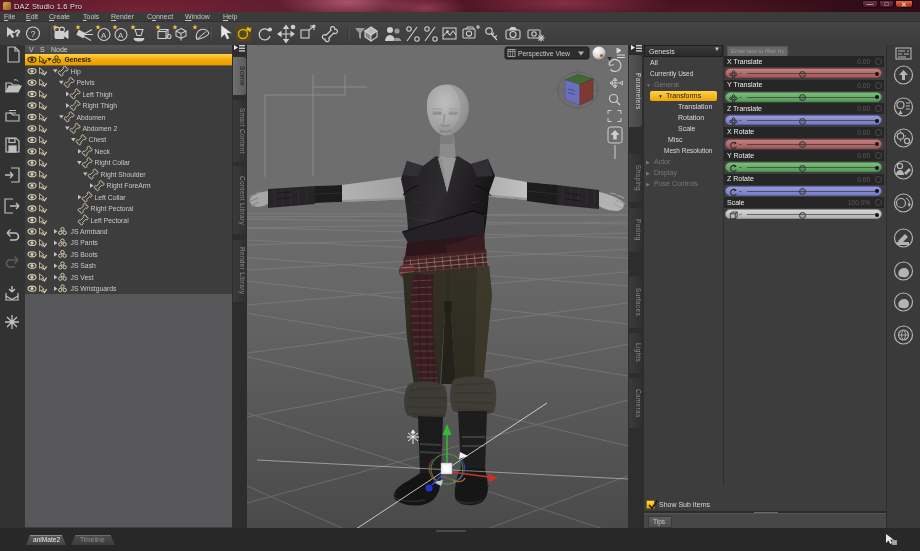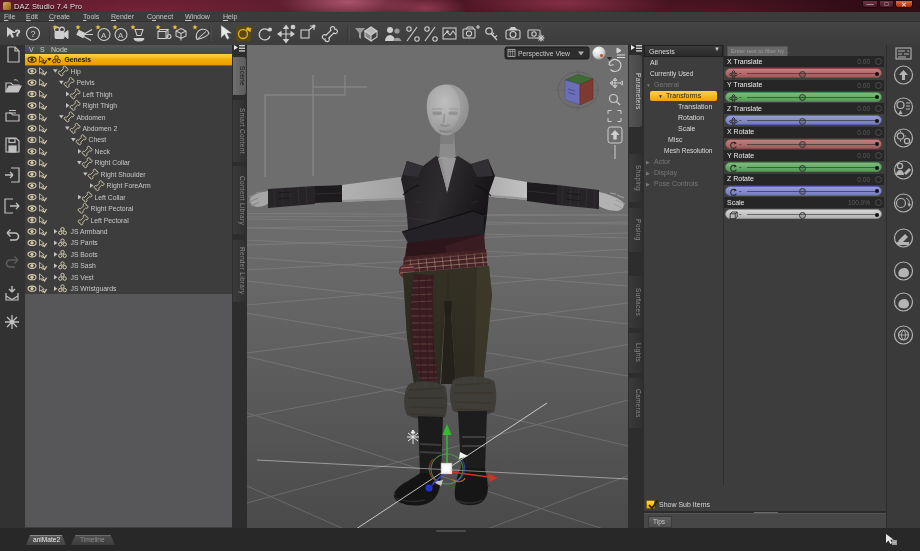--- a/index.html
+++ b/index.html
@@ -46,21 +46,21 @@
 .cat{position:absolute;left:0;width:79px;height:11px;font-size:7px;color:#dcdcdc;white-space:nowrap;}
 .catdim{color:#787878;}
 svg{display:block;}
 .noselect{user-select:none;}
 </style>
 </head>
 <body>
 <div id="app" class="noselect">
 <div id="titlebar" class="abs"></div>
 <div id="dazico" class="abs"></div>
-<div id="titletxt" class="abs">DAZ Studio 7.4 Pro</div>
+<div id="titletxt" class="abs">DAZ Studio 1.6 Pro</div>
 <div id="btnmin" class="abs winbtn">
       <span class="winglyph" style="top:-1px;">—</span>
     </div>
 <div id="btnmax" class="abs winbtn">
       <span class="winglyph" style="font-size:6px;">□</span>
     </div>
 <div id="btncls" class="abs winbtn">
       <span class="winglyph">✕</span>
     </div>
 <div id="menubar" class="abs">

